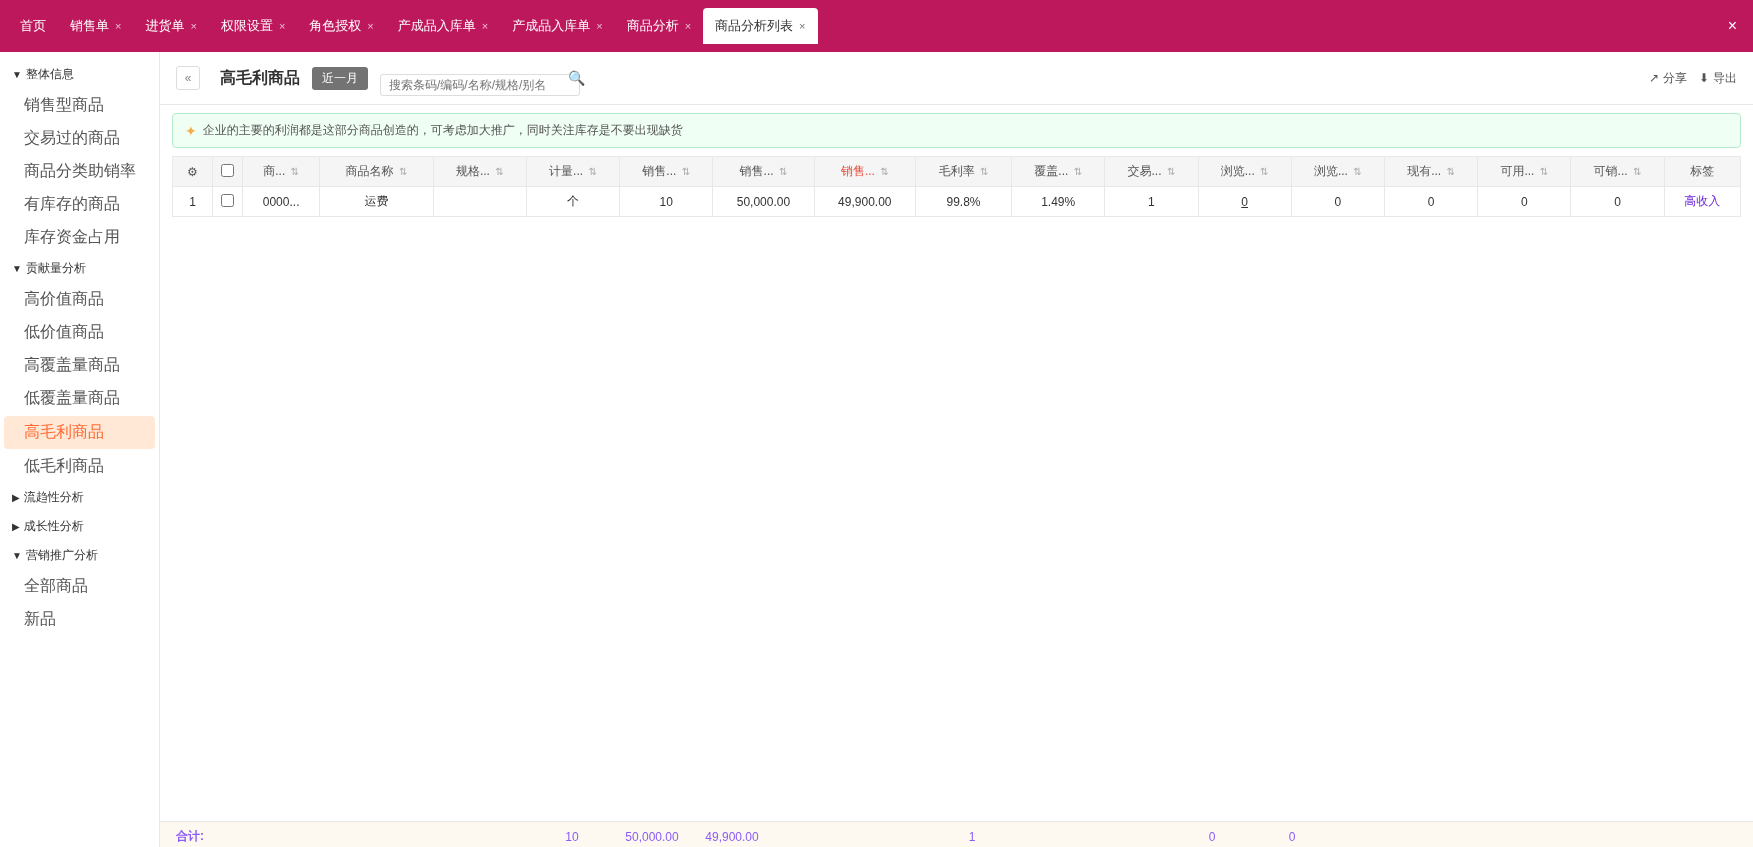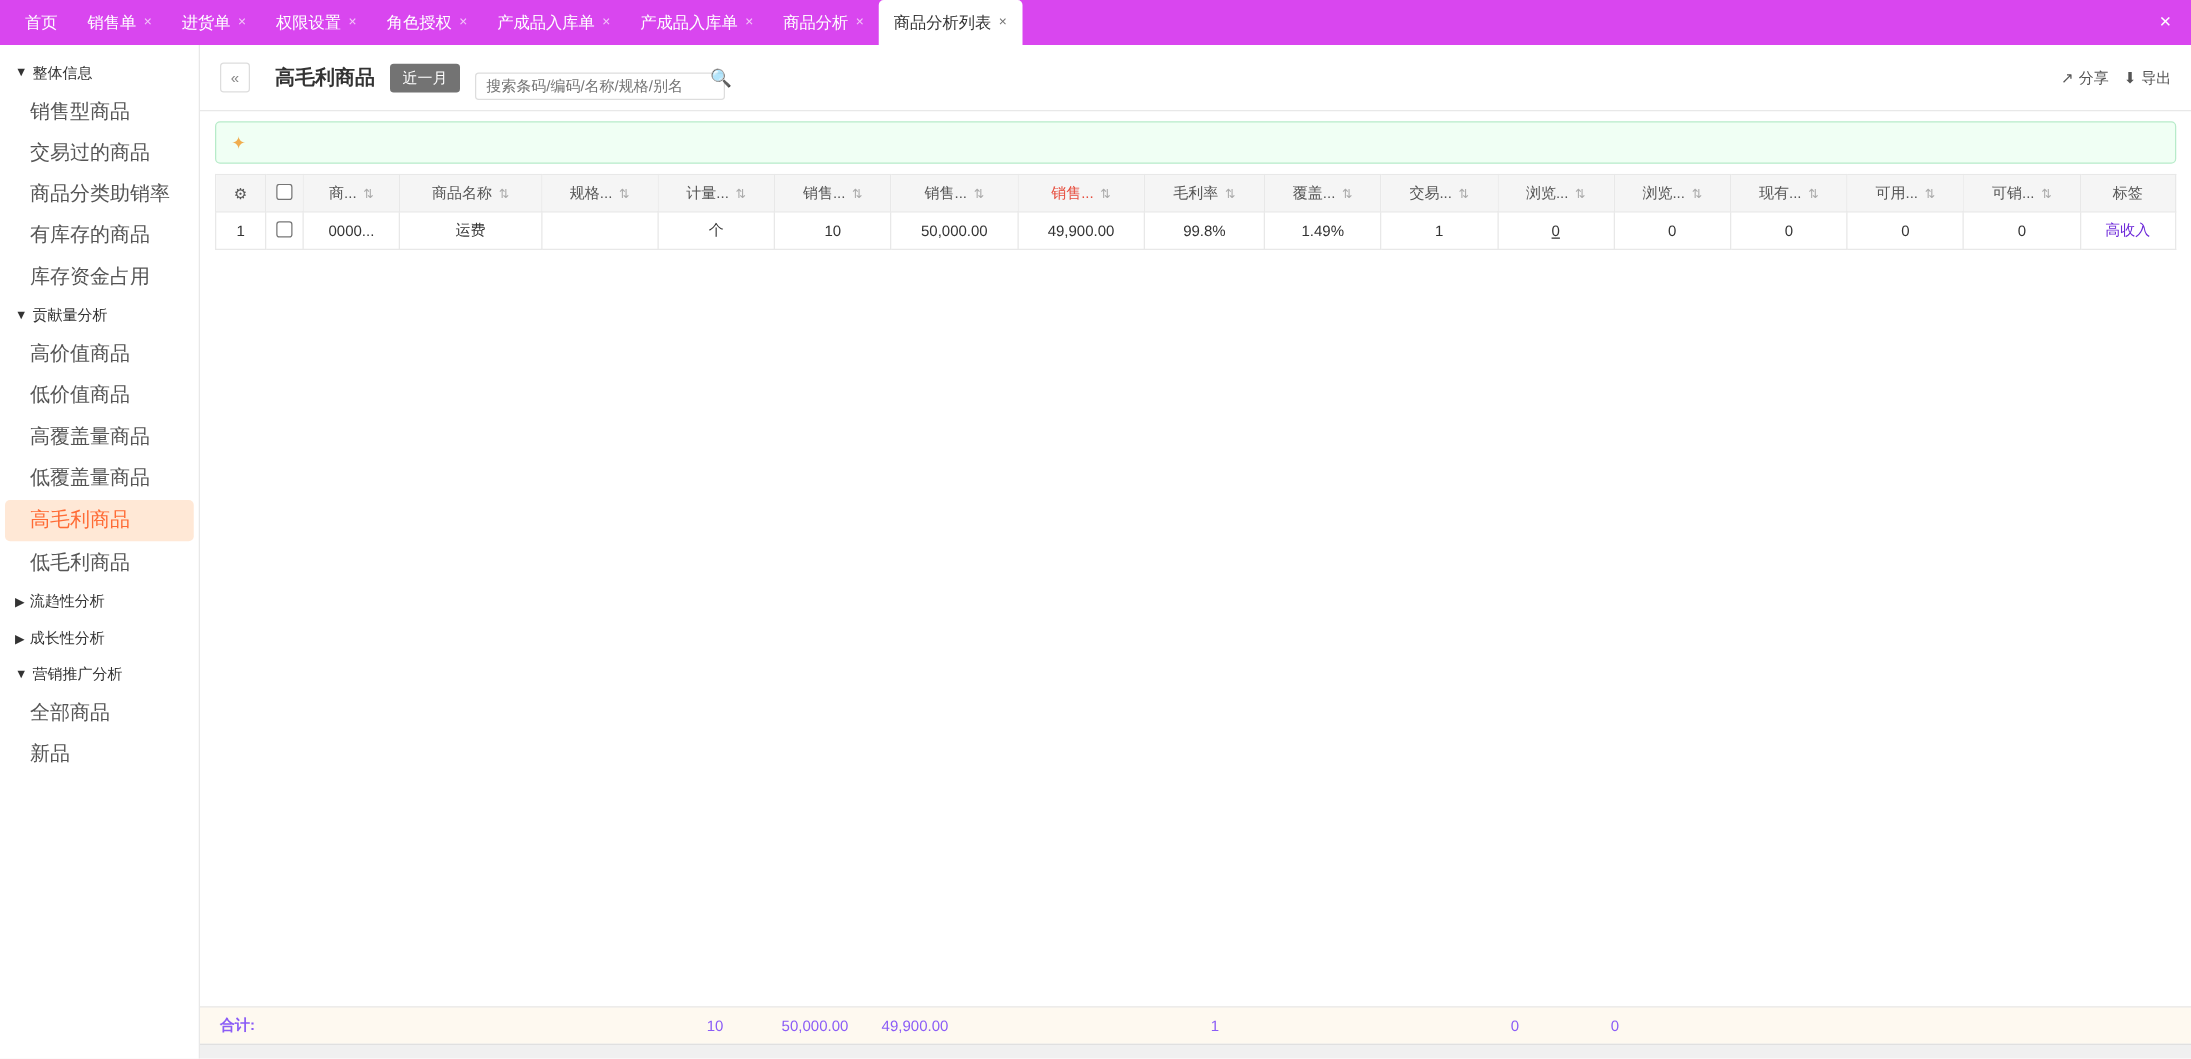--- a/index.html
+++ b/index.html
@@ -2,22 +2,22 @@
 <html><head>
   <meta charset="utf-8">
   <style>
     * { margin: 0; padding: 0; box-sizing: border-box; }
     body { font-family: 'Microsoft YaHei', Arial, sans-serif; font-size: 12px; background: #f5f5f5; overflow: hidden; width: 1753px; height: 847px; }
 
     
     .top-nav {
       display: flex;
       align-items: center;
-      background: #d946ef;
-      height: 36px;
+      background: #be185d;
+      height: 52px;
       padding: 0 8px;
       color: white;
     }
     .nav-item {
       padding: 0 12px;
       height: 36px;
       display: flex;
       align-items: center;
       cursor: pointer;
       white-space: nowrap;
@@ -364,20 +364,21 @@
         </div>
         <div class="action-btn">
           <span>⬇</span>
           <span>导出</span>
         </div>
       </div>
     </div>
 
     <div class="info-banner">
       <span class="info-icon">✦</span>
+      <span>企业的主要的利润都是这部分商品创造的，可考虑加大推广，同时关注库存是不要出现缺货</span>
     </div>
 
     <div class="table-container">
       <table>
         <thead>
           <tr>
             <th>
               <span>⚙</span>
             </th>
             <th class="checkbox-cell">

